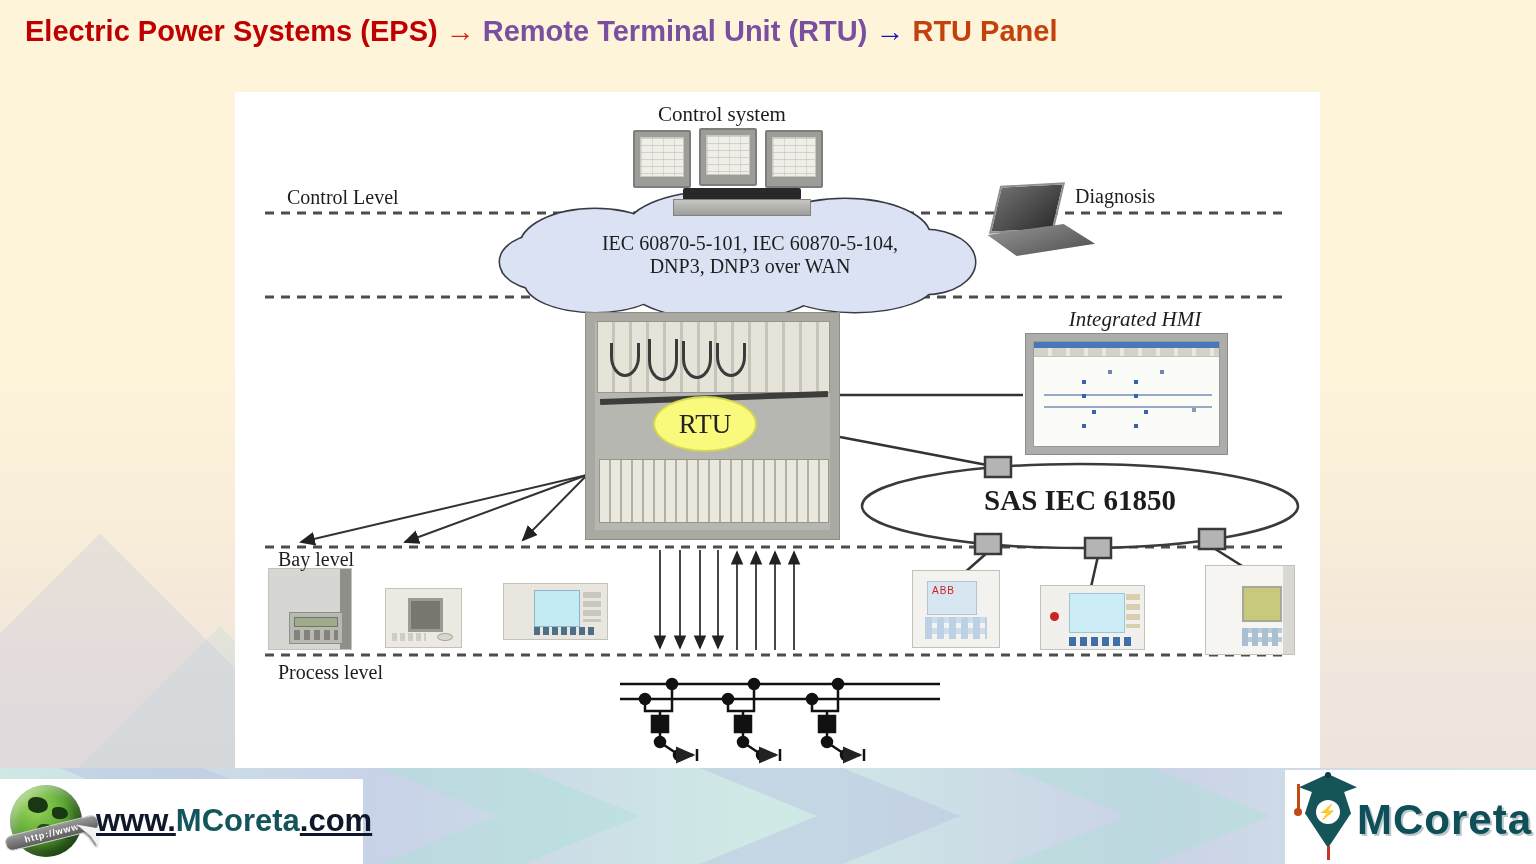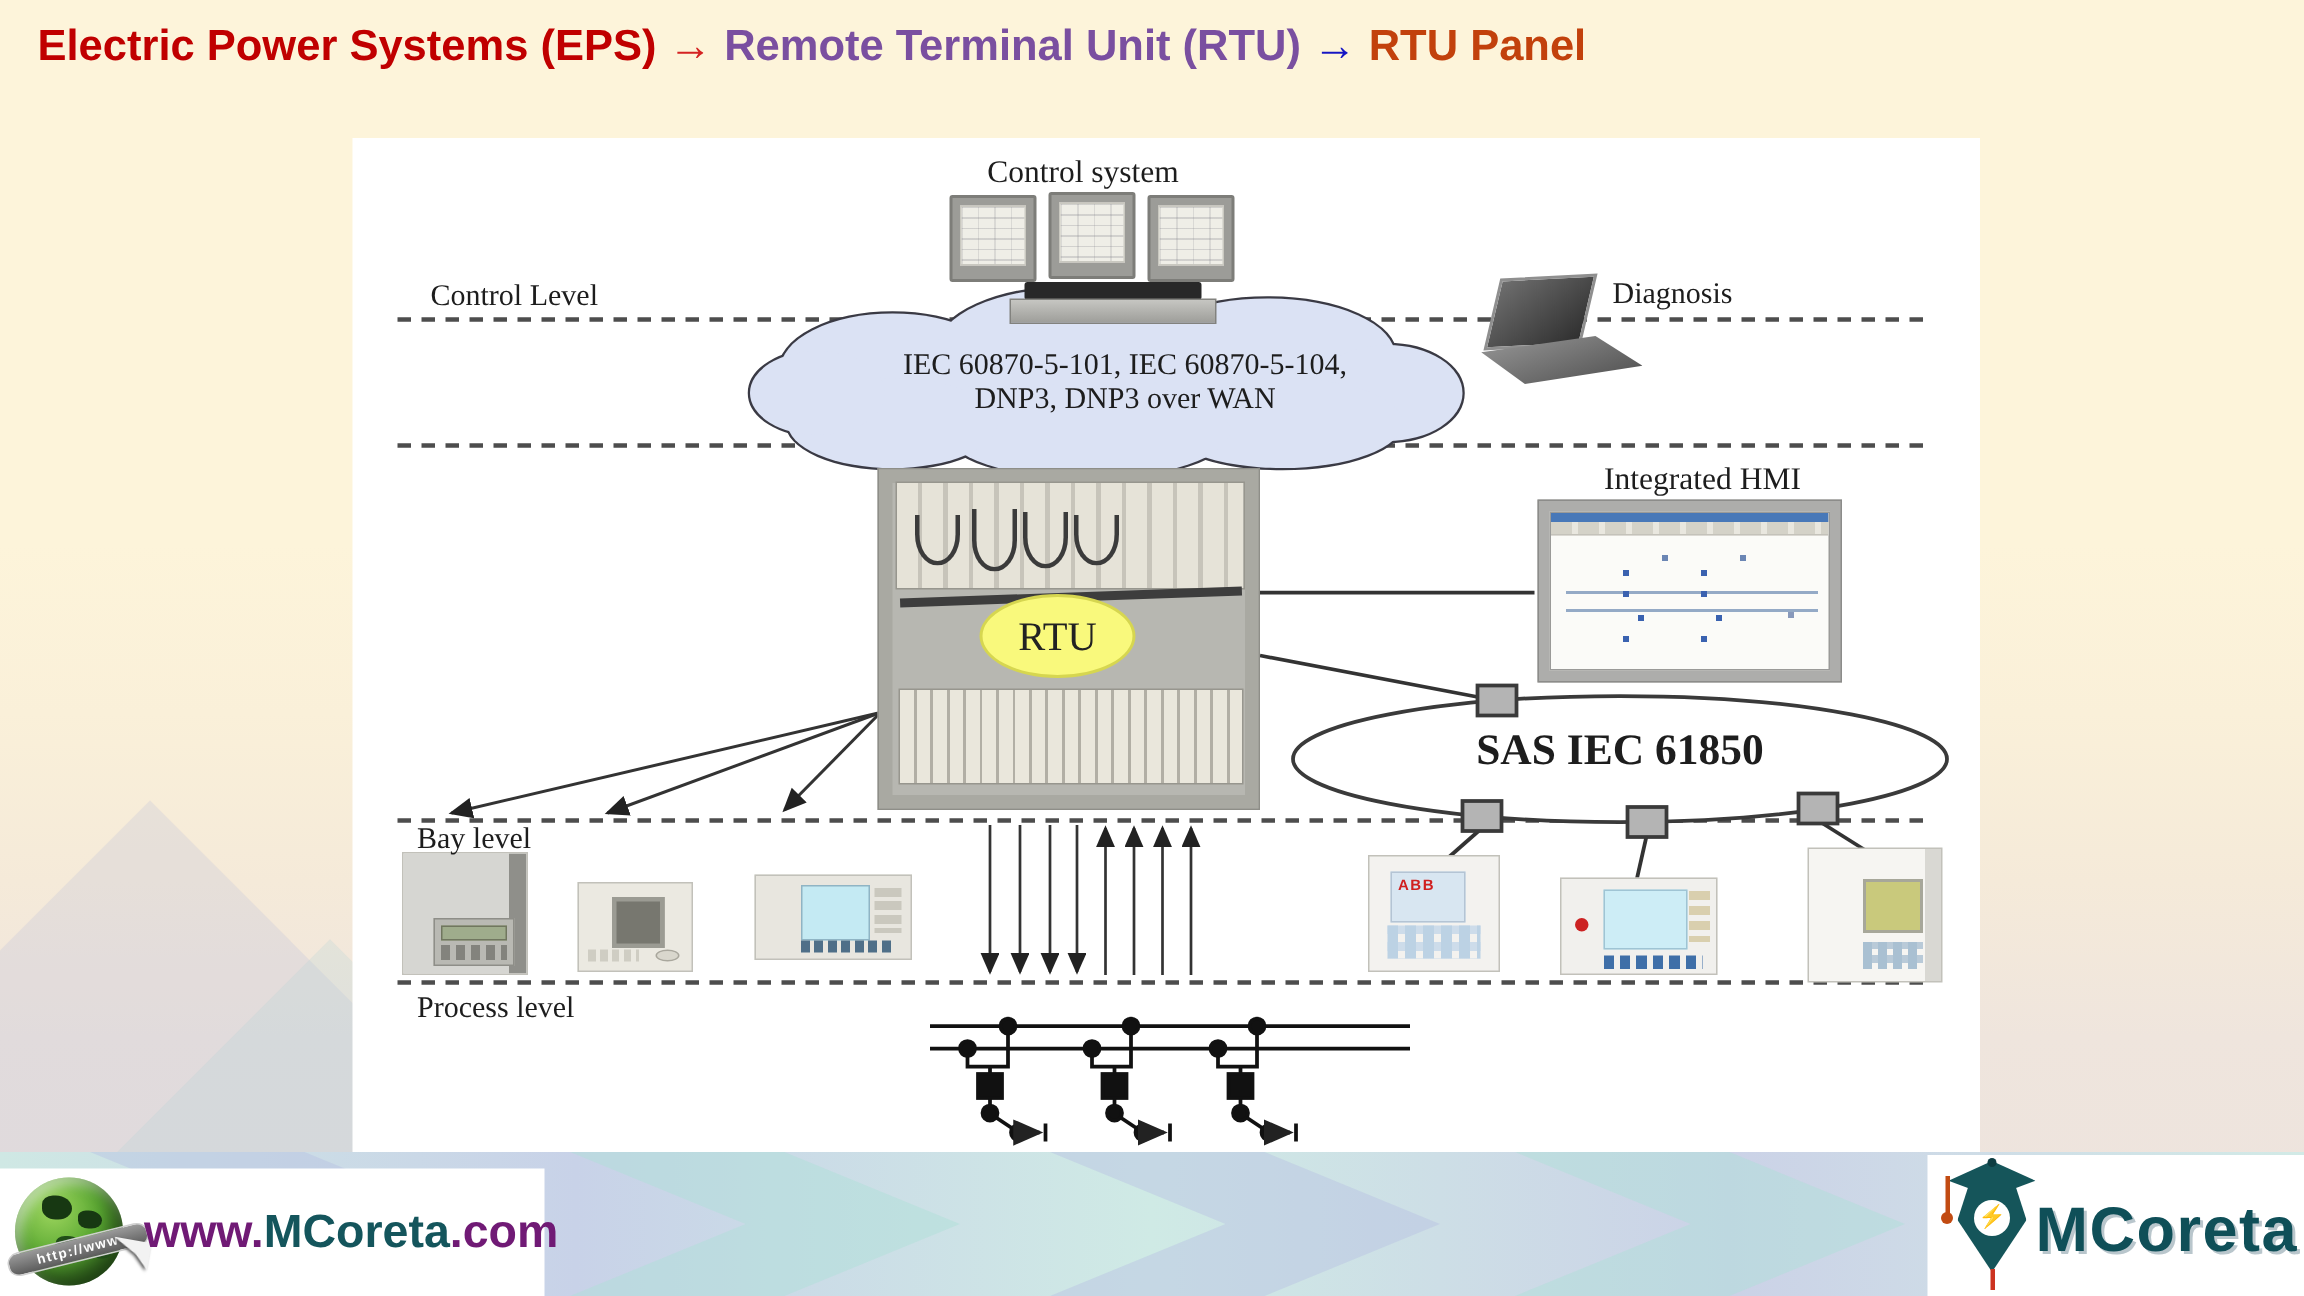--- a/index.html
+++ b/index.html
@@ -75,21 +75,21 @@
   .d2 .keys { position:absolute; left:6px; bottom:6px; width:34px; height:8px;
      background:repeating-linear-gradient(90deg,#cfcdc3 0 5px,transparent 5px 8px); }
   .d3 { left:268px; top:491px; width:105px; height:57px; background:#e8e6df; }
   .d3 .lcd { position:absolute; left:30px; top:6px; width:46px; height:37px; background:#c4eaf3; border:1px solid #8fb4c4; }
   .d3 .keys { position:absolute; left:30px; bottom:4px; width:62px; height:8px;
      background:repeating-linear-gradient(90deg,#4f6f88 0 6px,transparent 6px 9px); }
   .d3 .side { position:absolute; right:6px; top:8px; width:18px; height:30px;
      background:repeating-linear-gradient(180deg,#cac8be 0 6px,transparent 6px 9px); }
   .d4 { left:677px; top:478px; width:88px; height:78px; background:#f3f2ef; }
   .d4 .lcd { position:absolute; left:14px; top:10px; width:50px; height:34px; background:#d8e6f1; border:1px solid #b4c4d4; }
-  .d4 .abb { position:absolute; left:4px; top:3px; font-size:10px; font-weight:bold; color:#d02020; letter-spacing:1px; }
+  .d4 .abb { position:absolute; left:4px; top:3px; font-size:10px; font-weight:normal; color:#d02020; letter-spacing:1px; }
   .d4 .keys { position:absolute; left:12px; bottom:8px; width:62px; height:22px;
      background:repeating-linear-gradient(90deg,#bcd2e4 0 7px,transparent 7px 12px),repeating-linear-gradient(180deg,#cddcea 0 6px,transparent 6px 11px); }
   .d5 { left:805px; top:493px; width:105px; height:65px; background:#f1f0ed; }
   .d5 .lcd { position:absolute; left:28px; top:7px; width:56px; height:40px; background:#cdedf6; border:1px solid #9fc4d4; }
   .d5 .rbtn { position:absolute; left:9px; top:26px; width:9px; height:9px; border-radius:50%; background:#cc2222; }
   .d5 .keys { position:absolute; left:28px; bottom:3px; width:66px; height:9px;
      background:repeating-linear-gradient(90deg,#3f6fa8 0 7px,transparent 7px 11px); }
   .d5 .side { position:absolute; right:4px; top:8px; width:14px; height:34px;
      background:repeating-linear-gradient(180deg,#d9cfae 0 6px,transparent 6px 10px); }
   .d6 { left:970px; top:473px; width:90px; height:90px; background:linear-gradient(90deg,#f6f5f2 0 88%,#d9d8d3 88%); }
@@ -113,21 +113,21 @@
     box-shadow:inset -6px -8px 14px rgba(0,0,0,.45), inset 4px 5px 8px rgba(255,255,255,.5); }
   .globe .land { position:absolute; left:18px; top:12px; width:20px; height:16px; background:#173812; border-radius:40% 60% 50% 50%;
     box-shadow:22px 8px 0 -2px #173812, 8px 26px 0 -1px #214d18, 30px 30px 0 -4px #214d18; }
   .banner { position:absolute; left:-6px; top:40px; width:96px; height:16px; background:linear-gradient(180deg,#9a9a9a,#5c5c5c);
     border:1px solid #cfcfcf; transform:rotate(-14deg); border-radius:8px/7px;
     color:#fff; font-size:9px; font-weight:bold; text-align:center; line-height:14px; letter-spacing:1px; }
   .cursor { position:absolute; left:78px; top:44px; width:0; height:0;
     border-left:9px solid #f2f2f2; border-right:9px solid transparent; border-bottom:16px solid transparent; border-top:9px solid #f2f2f2;
     filter:drop-shadow(1px 1px 1px #555); transform:rotate(100deg); }
   .site-text { position:absolute; left:96px; top:24px; font-size:31px; font-weight:bold; }
-  .w-pink { color:#701a75; }
+  .w-pink { color:#0f172a;text-decoration:underline; }
   .w-teal { color:#14555c; }
 
   .brand-box { position:absolute; left:1285px; top:770px; width:251px; height:94px; background:#ffffff; }
   .cap { position:absolute; left:14px; top:4px; width:58px; height:24px; background:#15555a;
     clip-path:polygon(50% 0,100% 55%,50% 100%,0 55%); }
   .cap-btn { position:absolute; left:40px; top:2px; width:6px; height:6px; background:#0d3d42; border-radius:50%; }
   .tassel { position:absolute; left:12px; top:14px; width:3px; height:26px; background:#c24b12; }
   .tassel-knob { position:absolute; left:9px; top:38px; width:8px; height:8px; background:#c24b12; border-radius:50%; }
   .nib { position:absolute; left:20px; top:22px; width:46px; height:56px; background:#15555a;
     clip-path:polygon(15% 0,85% 0,100% 38%,50% 100%,0 38%); }
@@ -343,21 +343,21 @@
     <div class="keys"></div>
   </div>
 
   <div class="lbl center" style="left:387px; top:10px; width:200px; font-size:21px;">Control system</div>
   <div class="lbl" style="left:52px; top:94px;">Control Level</div>
   <div class="lbl center" style="left:300px; top:140px; width:430px;">
     <div>IEC 60870-5-101, IEC 60870-5-104,</div>
     <div>DNP3, DNP3 over WAN</div>
   </div>
   <div class="lbl" style="left:840px; top:93px;">Diagnosis</div>
-  <div class="lbl center" style="left:800px; top:215px; width:200px; font-size:21px;">Integrated HMI</div>
+  <div class="lbl center" style="left:800px; top:215px; width:200px; font-size:21px;font-style:italic;">Integrated HMI</div>
   <div class="lbl center" style="left:745px; top:392px; width:200px; font-size:29px; font-weight:600;">SAS IEC 61850</div>
   <div class="lbl" style="left:43px; top:456px;">Bay level</div>
   <div class="lbl" style="left:43px; top:569px;">Process level</div>
 </div>
 
 <div class="bottom-strip">
   <div class="chev c1"></div>
   <div class="chev c2"></div>
   <div class="chev c3"></div>
   <div class="chev c4"></div>

